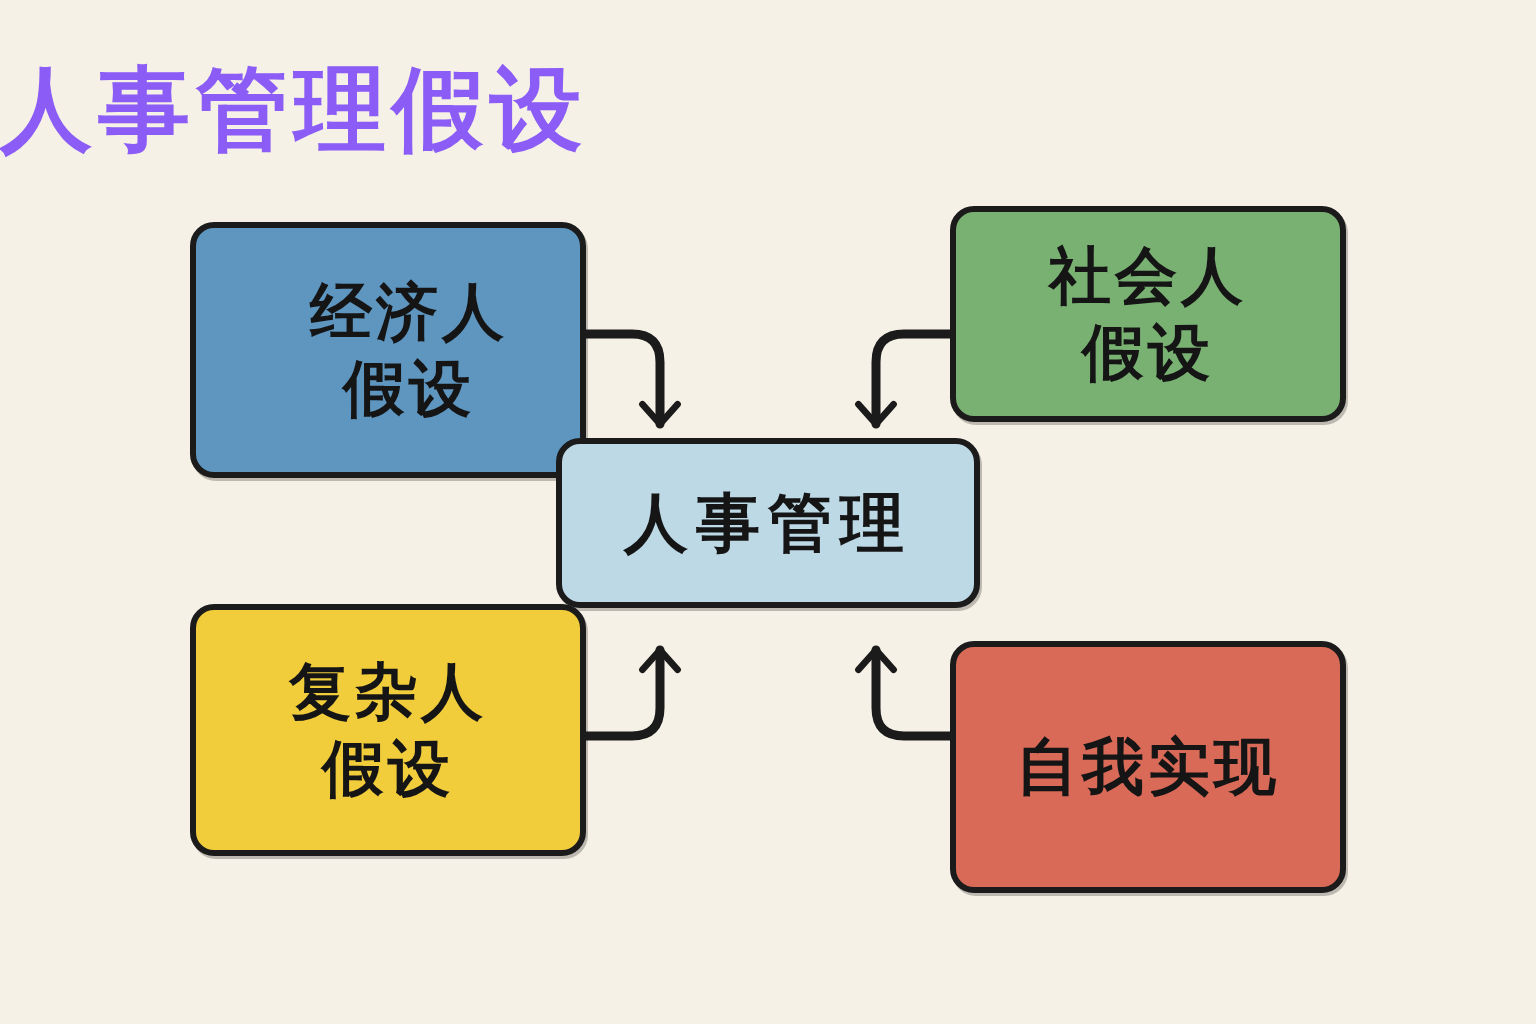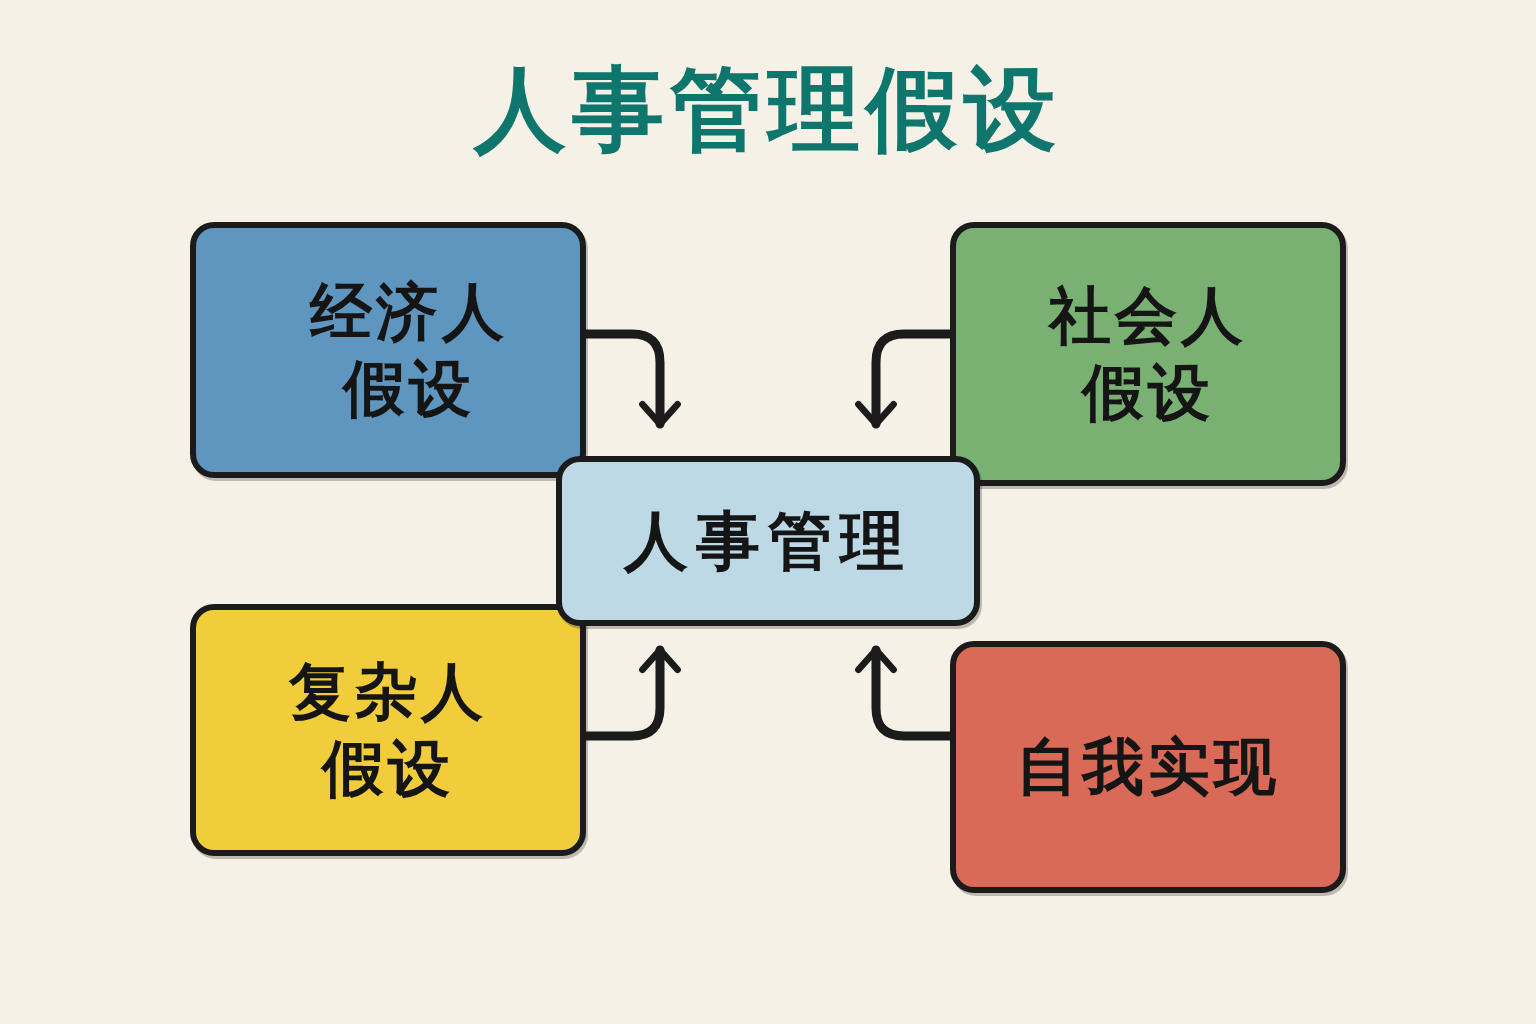--- a/index.html
+++ b/index.html
@@ -16,24 +16,24 @@
     position: relative;
     width: 1536px;
     height: 1024px;
     background: #f6f1e6;
   }
   .title {
     position: absolute;
     top: 48px;
     left: 0;
     width: 100%;
-    text-align: center;
+    text-align: left;
     font-size: 92px;
     font-weight: 900;
-    color: #0f766e;
+    color: #8b5cf6;
     letter-spacing: 6px;
   }
   .node {
     position: absolute;
     border: 6px solid #1b1b1b;
     border-radius: 24px;
     box-sizing: border-box;
     display: flex;
     flex-direction: column;
     align-items: center;
@@ -42,24 +42,24 @@
   }
   .node .line {
     font-size: 62px;
     font-weight: 900;
     color: #151515;
     line-height: 1.25;
     letter-spacing: 4px;
     text-align: center;
   }
   .node-economic { left: 190px; top: 222px; width: 396px; height: 256px; }
-  .node-social   { left: 950px; top: 222px; width: 396px; height: 264px; }
+  .node-social   { left: 950px; top: 206px; width: 396px; height: 216px; }
   .node-complex  { left: 190px; top: 604px; width: 396px; height: 252px; }
   .node-self     { left: 950px; top: 604px; width: 396px; height: 252px; }
-  .node-center   { left: 556px; top: 456px; width: 424px; height: 170px; z-index: 2; }
+  .node-center   { left: 556px; top: 438px; width: 424px; height: 170px; z-index: 2; }
   .node-center .line { font-size: 64px; letter-spacing: 8px; }
   svg.arrows {
     position: absolute;
     left: 0;
     top: 0;
     width: 1536px;
     height: 1024px;
     pointer-events: none;
     z-index: 1;
   }

